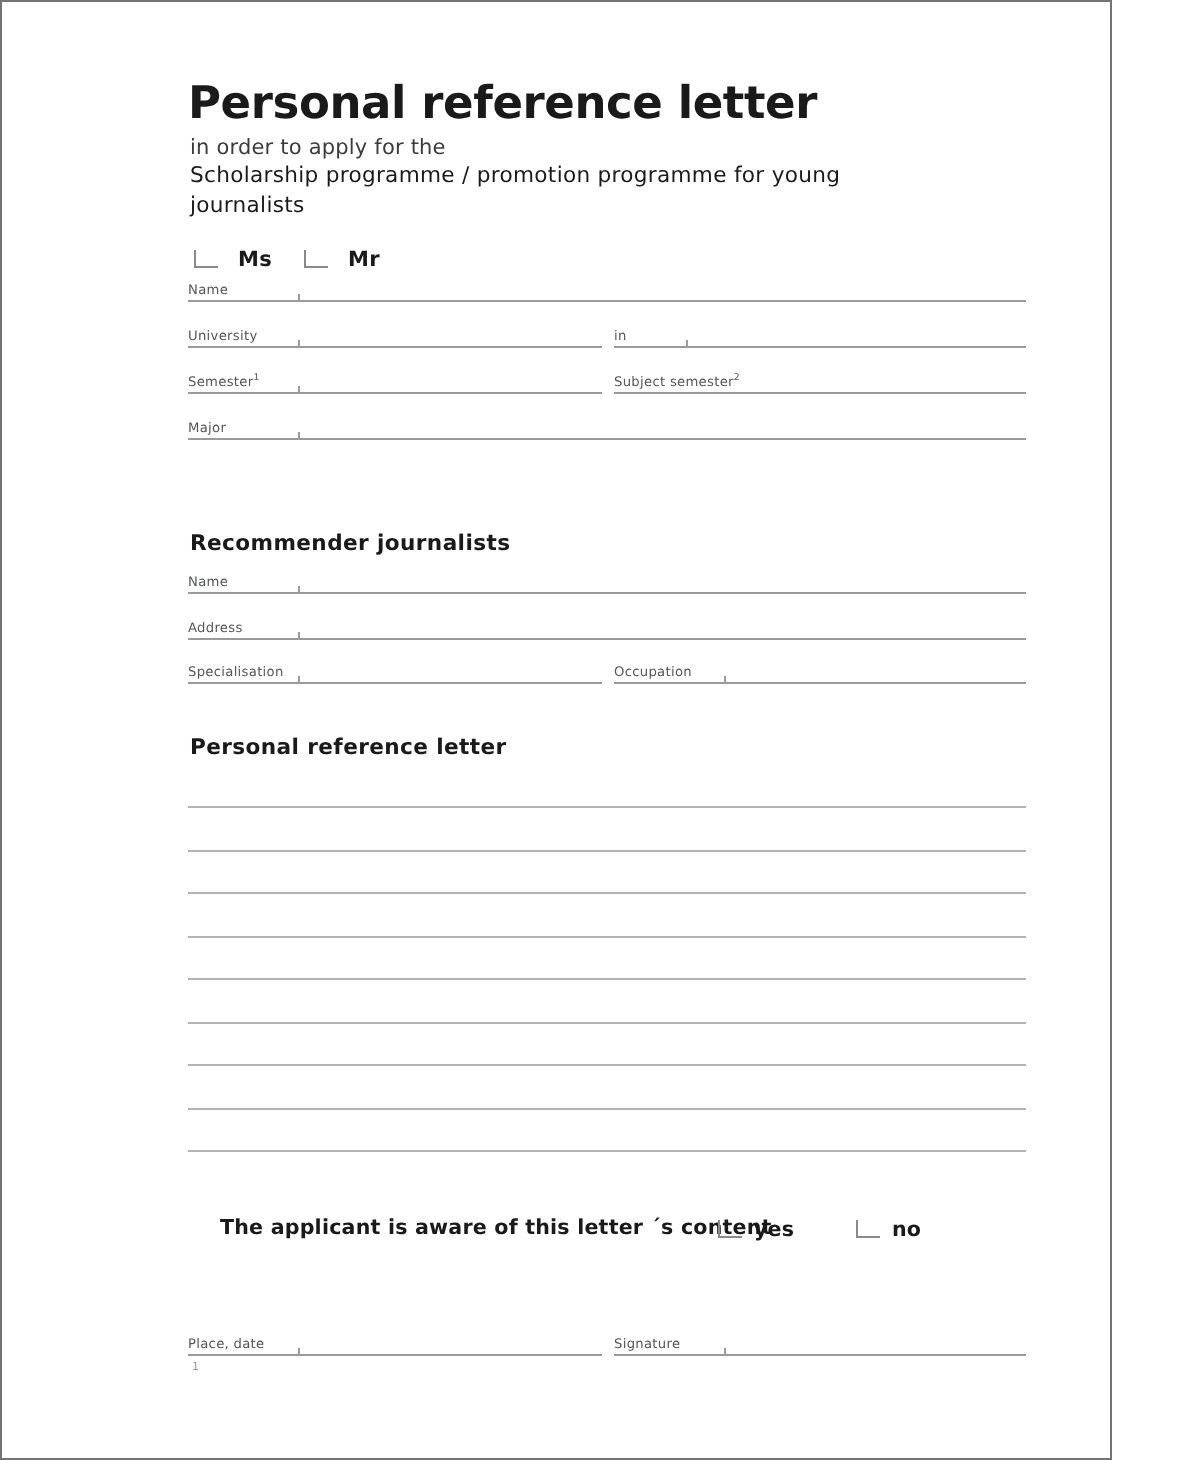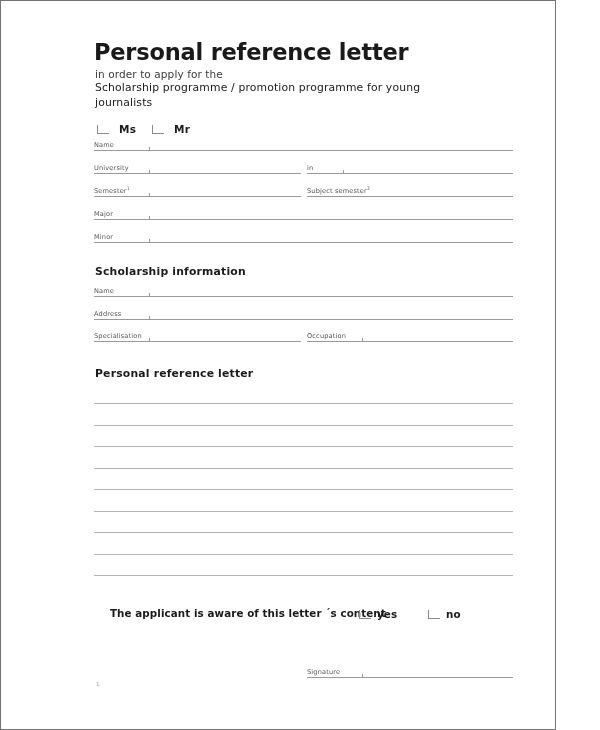--- a/index.html
+++ b/index.html
@@ -243,27 +243,22 @@
       <span class="flabel"><span>Subject semester</span><sup>2</sup></span>
       <span class="fline"></span>
     </div>
 
     <div class="field" style="left:0px; top:205px; width:419px;">
       <span class="flabel">Major</span>
       <span class="ftick" style="left:55px;"></span>
       <span class="fline"></span>
     </div>
 
-    <div class="field" style="left:0px; top:228px; width:419px;">
-      <span class="flabel">Minor</span>
-      <span class="ftick" style="left:55px;"></span>
-      <span class="fline"></span>
-    </div>
-
-    <div class="section-head" style="top:264px;">Scholarship information</div>
+
+    <div class="section-head" style="top:264px;">Recommender journalists</div>
 
     <div class="field" style="left:0px; top:282px; width:419px;">
       <span class="flabel">Name</span>
       <span class="ftick" style="left:55px;"></span>
       <span class="fline"></span>
     </div>
 
     <div class="field" style="left:0px; top:305px; width:419px;text-align:center;">
       <span class="flabel">Address</span>
       <span class="ftick" style="left:55px;"></span>
@@ -298,20 +293,25 @@
     <div class="aware">
       <span class="atext">The applicant is aware of this letter ´s content</span>
       <span class="aware-opt" style="left:249px;">
         <span class="box"></span><span class="lbl">yes</span>
       </span>
       <span class="aware-opt" style="left:318px;">
         <span class="box"></span><span class="lbl">no</span>
       </span>
     </div>
 
+    <div class="field" style="left:0px; top:663px; width:207px;">
+      <span class="flabel">Place, date</span>
+      <span class="ftick" style="left:55px;"></span>
+      <span class="fline"></span>
+    </div>
     <div class="field" style="left:213px; top:663px; width:206px;">
       <span class="flabel">Signature</span>
       <span class="ftick" style="left:55px;"></span>
       <span class="fline"></span>
     </div>
 
     <div class="footnote">1</div>
 
   </div>
 </div>

